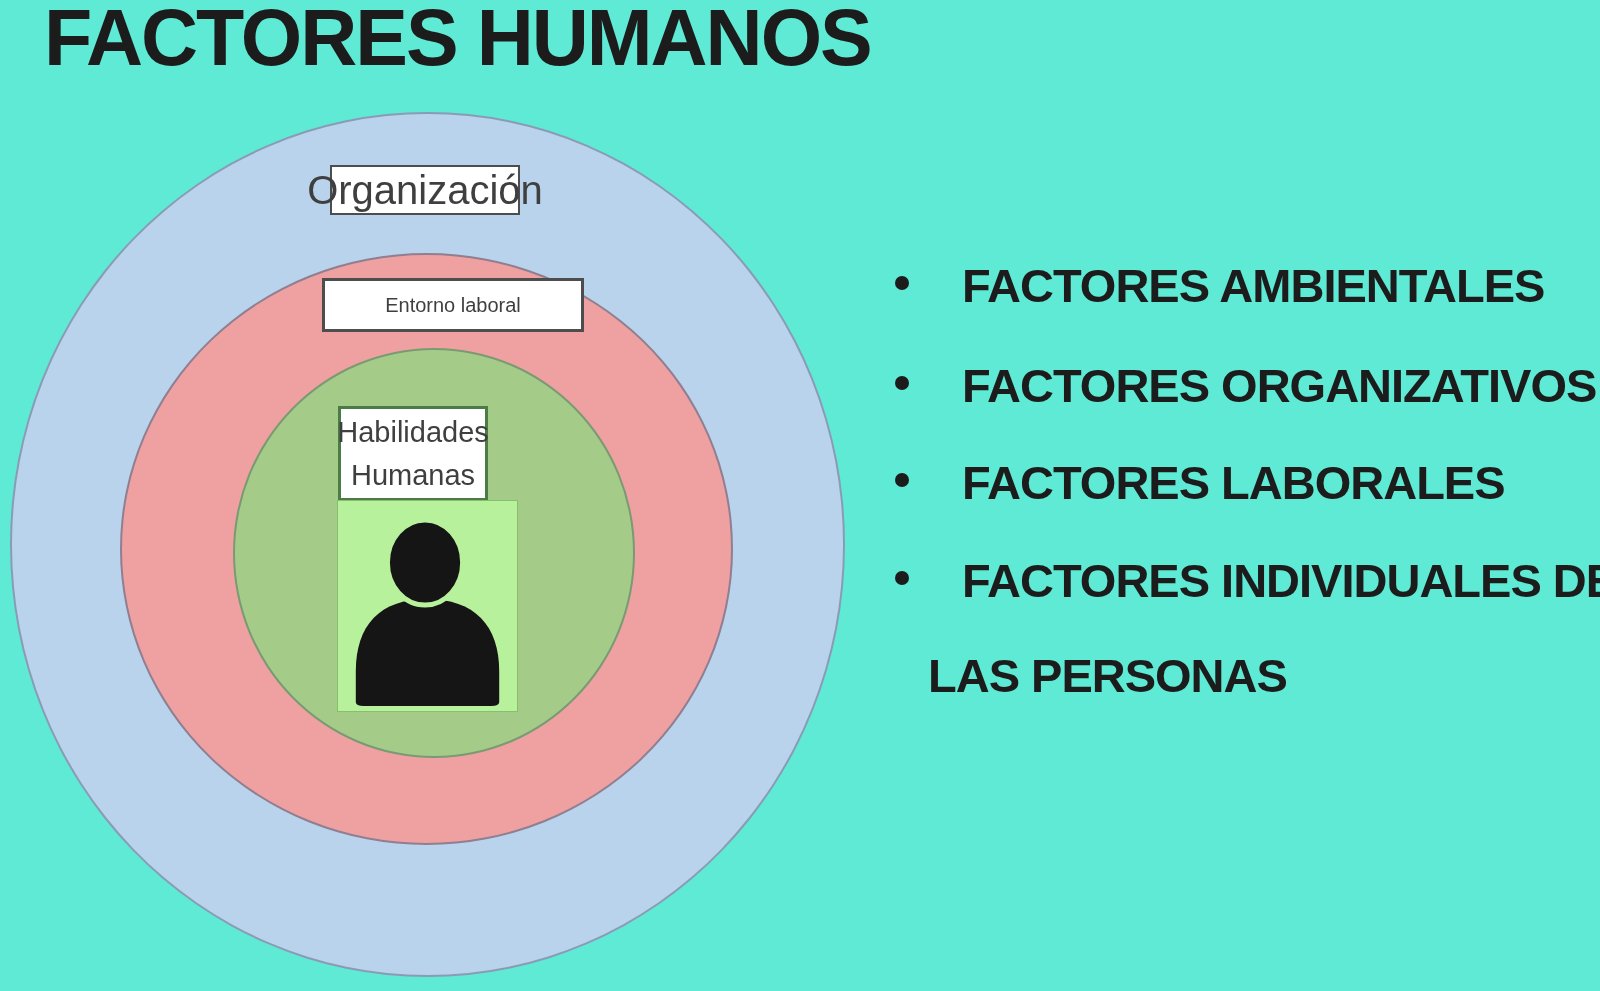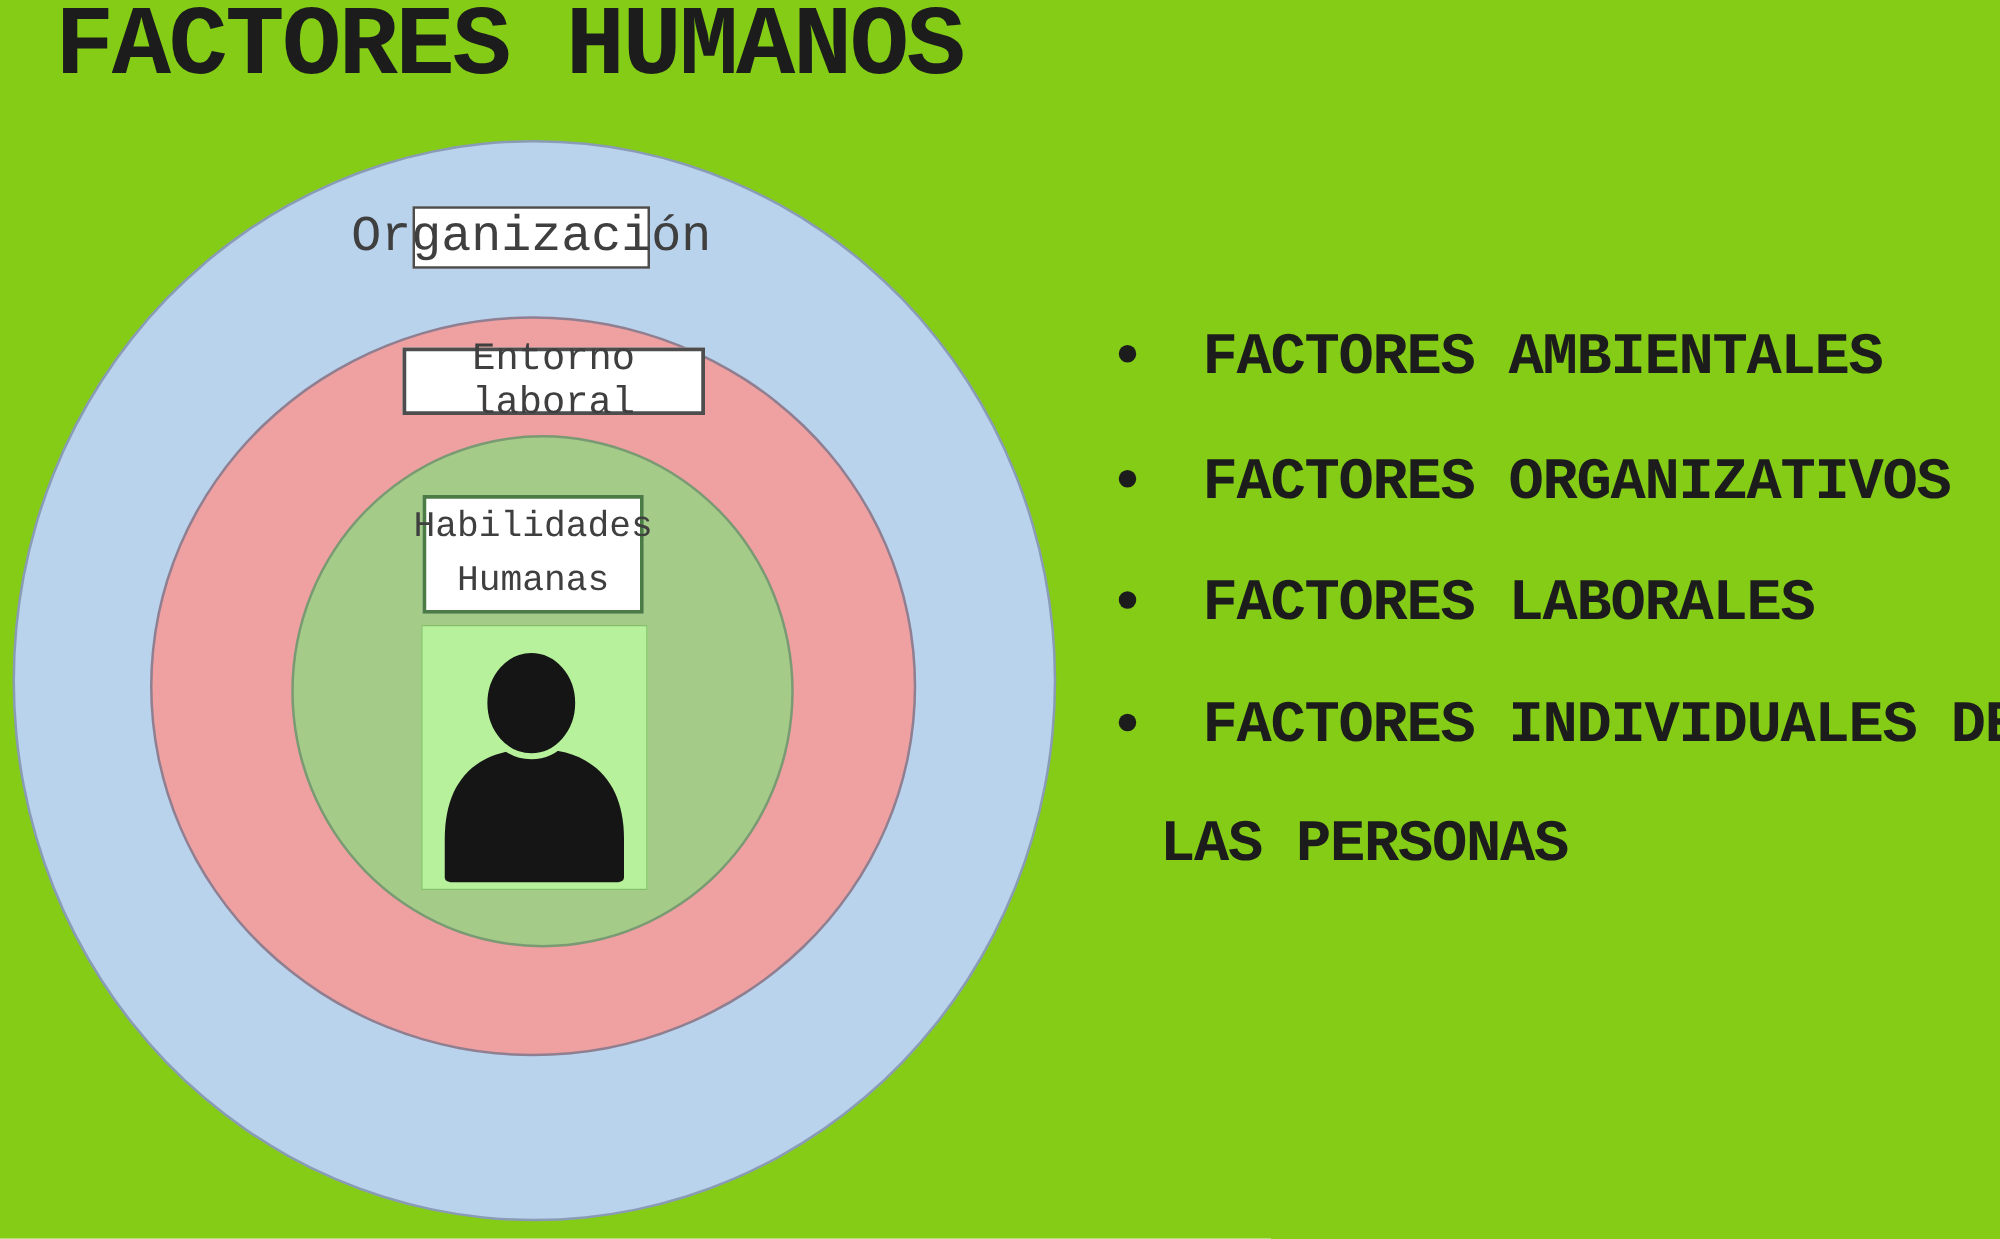--- a/index.html
+++ b/index.html
@@ -6,41 +6,41 @@
     --blue:#b9d3ec; --blue-border:#8a9cb5;
     --pink:#efa0a0; --pink-border:#8f7f91;
     --green:#a5cb89; --green-border:#7a9a73;
     --tile:#b7f19c; --tile-border:#86c06c;
     --box-border:#4d4d4d; --hab-border:#4c7c45;
     --ink:#1c1c1c; --label-ink:#3f3f3f;
   }
   *{margin:0;padding:0;box-sizing:border-box;}
   html,body{background:#ffffff;}
   body{font-family:"Liberation Sans", sans-serif;}
-  .stage{position:relative;width:1600px;height:991px;background:#84cc16;overflow:hidden;font-family:Liberation Mono, monospace;}
+  .stage{position:relative;width:1600px;height:991px;background:#5eead4;overflow:hidden;}
 
   .page-title{
     position:absolute;left:44px;top:-8px;
     font-size:79px;font-weight:bold;letter-spacing:-2px;color:var(--ink);
     white-space:nowrap;
   }
 
   .ellipse{position:absolute;border-radius:50%;}
   .ring-blue{left:10px;top:112px;width:835px;height:865px;background:var(--blue);border:2px solid var(--blue-border);}
   .ring-pink{left:120px;top:253px;width:613px;height:592px;background:var(--pink);border:2px solid var(--pink-border);}
   .ring-green{left:233px;top:348px;width:402px;height:410px;background:var(--green);border:2px solid var(--green-border);}
 
   .label-box{
     position:absolute;background:#ffffff;color:var(--label-ink);
     display:flex;align-items:center;justify-content:center;
     text-align:center;font-weight:400;
   }
   .label-org{left:330px;top:165px;width:190px;height:50px;border:2px solid var(--box-border);font-size:40px;}
-  .label-ent{left:322px;top:278px;width:242px;height:54px;border:3px solid var(--box-border);font-size:31px;}
-  .label-hab{left:338px;top:396px;width:177px;height:95px;border:3px solid var(--hab-border);font-size:29px;line-height:1.48;white-space:pre-line;}
+  .label-ent{left:322px;top:278px;width:262px;height:54px;border:3px solid var(--box-border);font-size:20px;}
+  .label-hab{left:338px;top:406px;width:150px;height:95px;border:3px solid var(--hab-border);font-size:29px;line-height:1.48;white-space:pre-line;}
 
   .person-tile{
     position:absolute;left:337px;top:500px;width:181px;height:212px;
     background:var(--tile);border:1px solid var(--tile-border);
   }
   .person-tile svg{position:absolute;left:0;top:0;width:100%;height:100%;}
 
   .bullet-row{
     position:absolute;left:880px;height:60px;width:720px;
     display:flex;align-items:flex-end;

